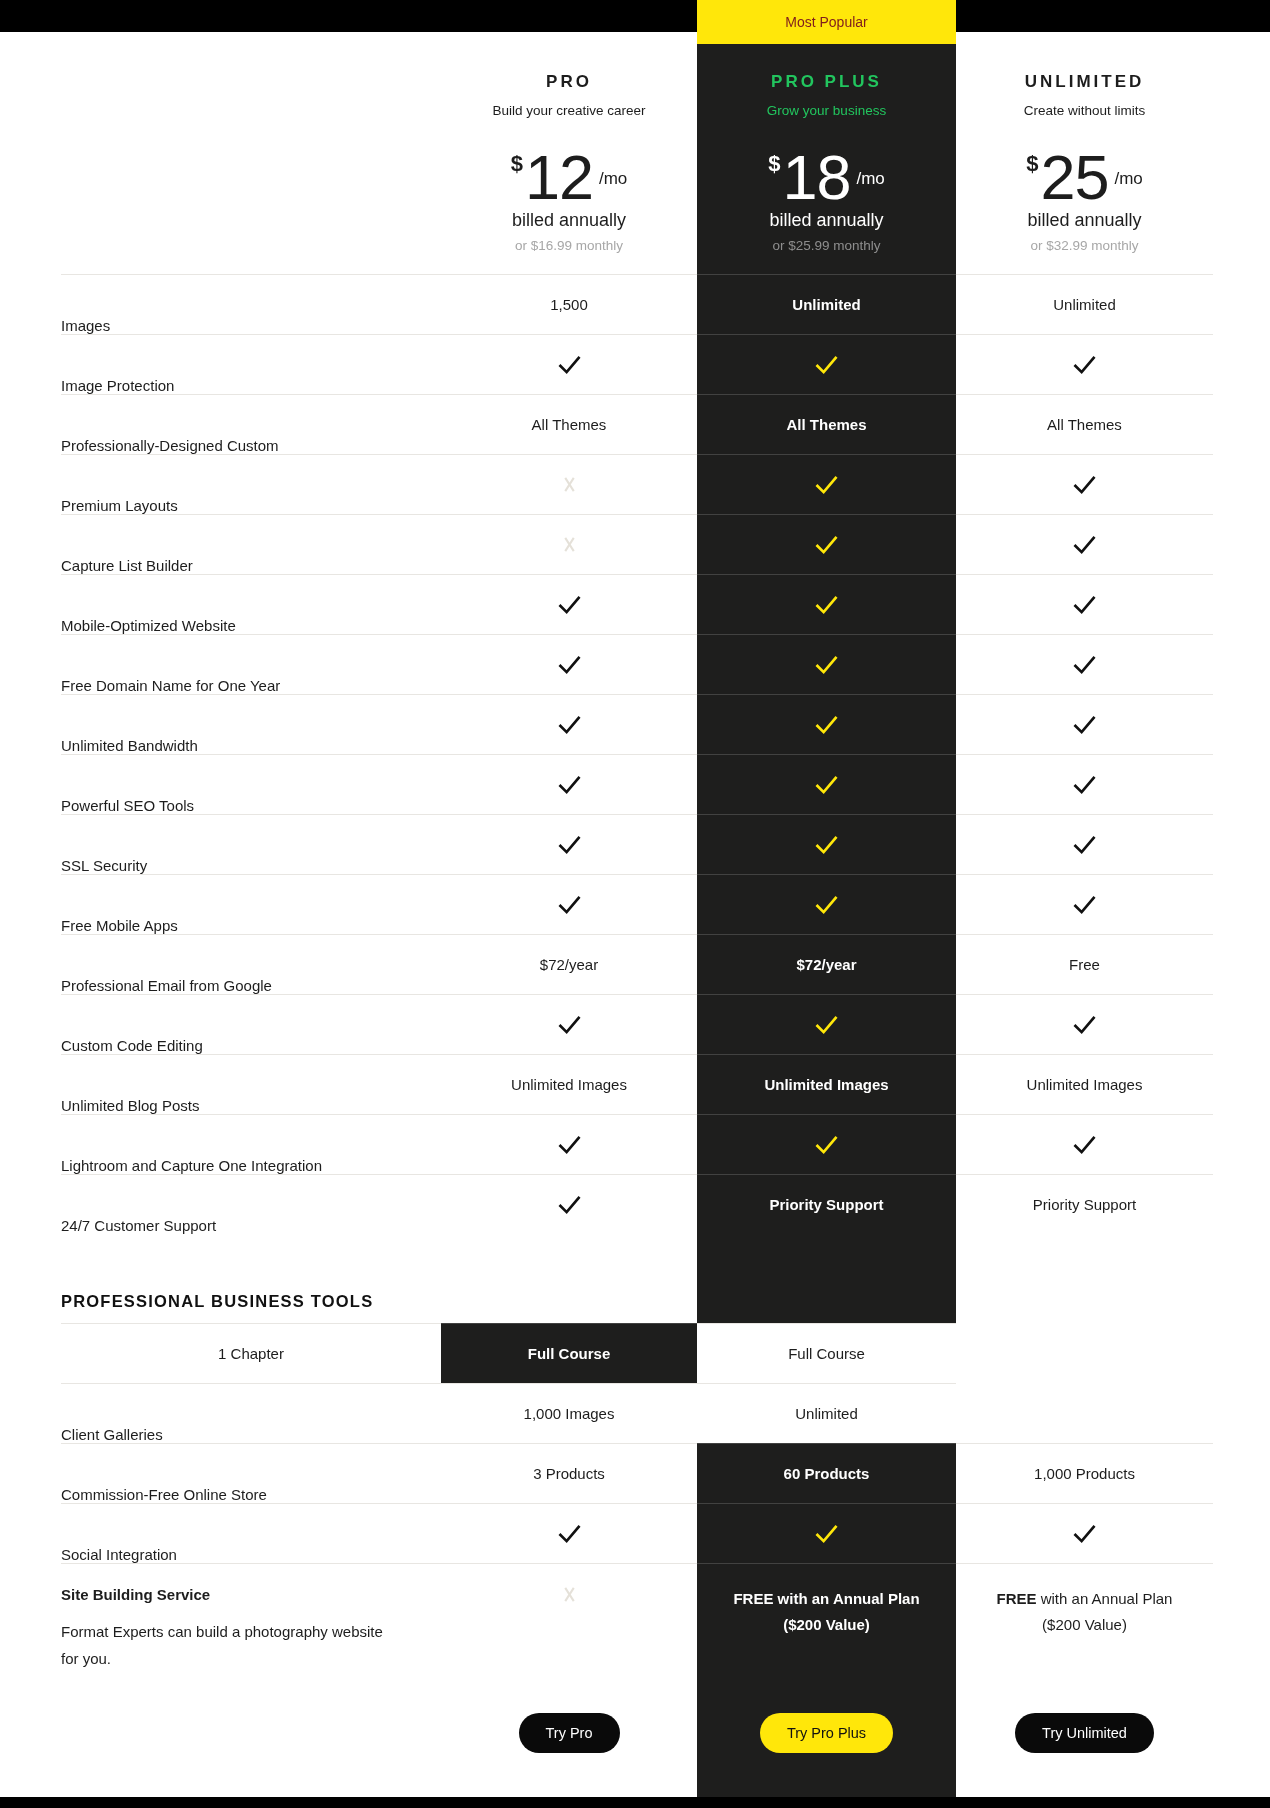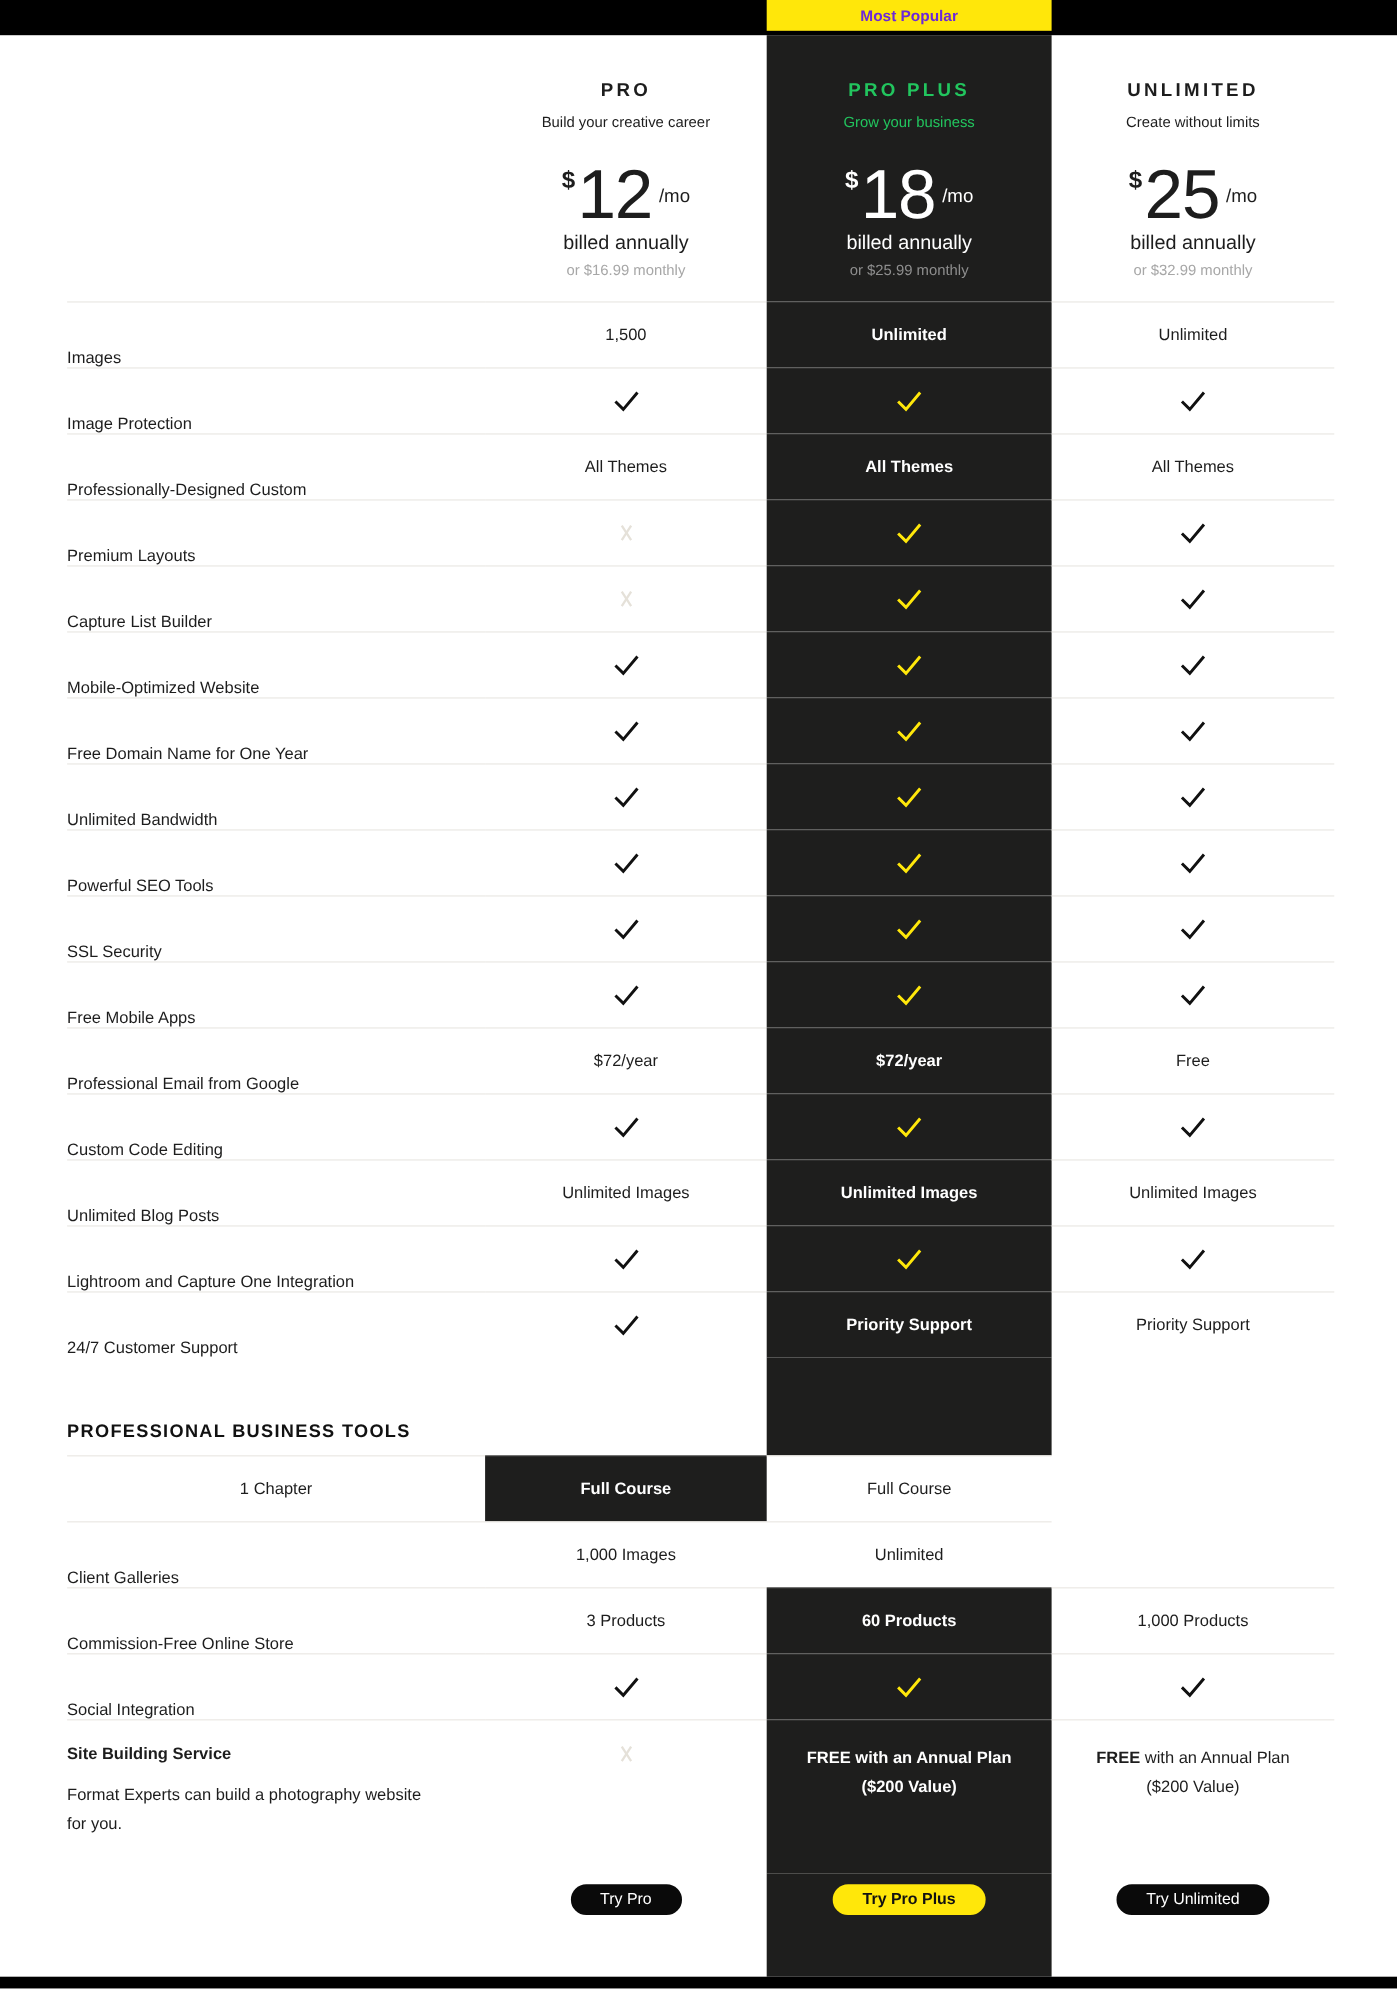--- a/index.html
+++ b/index.html
@@ -15,23 +15,23 @@
     --text:#1d1d1d;
     --muted:#a7a7a7;
     --muted-dark:#8e8e8e;
     --xmark:#e5e1d9;
   }
 
   .page{ position:relative; width:1270px; height:1808px; background:#fff; overflow:hidden; margin:0 auto; }
 
   
   .topbar{ position:absolute; top:0; left:0; width:1270px; height:32px; background:var(--bar); z-index:3; }
-  .badge{ position:absolute; top:0; left:697px; width:259px; height:28px; background:var(--accent);
+  .badge{ position:absolute; top:0; left:697px; width:259px; height:44px; background:var(--accent);
           display:flex; align-items:center; justify-content:center;
-          font-size:14px; font-weight:700; color:#6d28d9; }
+          font-size:14px; font-weight:400; color:#7f1d1d; }
   .bottombar{ position:absolute; bottom:0; left:0; width:1270px; height:11px; background:var(--bar); z-index:3; }
 
   
   .table{ position:absolute; top:32px; left:61px; width:1152px; }
   .row{ display:grid; grid-template-columns:380px 256px 259px 257px; }
   .cell{ position:relative; }
   .dark{ background:var(--panel); }
 
   .label-cell{ display:flex; align-items:flex-end; }
   .feat-label{ font-size:15px; color:var(--text); }
@@ -71,24 +71,24 @@
   .site-label-cell{ display:block; padding-top:22px; }
   .site-label{ font-size:15px; font-weight:700; color:var(--text); line-height:18px; }
   .site-desc{ font-size:15px; font-weight:400; color:var(--text); margin-top:14px; line-height:27px; max-width:330px; }
   .site-val{ flex-direction:column; align-items:center; justify-content:flex-start; padding-top:22px; }
   .site-val .val-text{ line-height:26px; }
   .site-val .em{ font-weight:700; }
 
   
   .buttons-row{ height:94px; }
   .btn-cell{ display:flex; justify-content:center; align-items:flex-start; padding-top:10px; }
-  .btn{ height:28px; padding:4px 27px; border:none; border-radius:22px; font-family:inherit;
+  .btn{ height:40px; padding:4px 27px; border:none; border-radius:22px; font-family:inherit;
         font-size:14.5px; font-weight:500; cursor:pointer; }
   .btn-black{ background:#0a0a0a; color:#fff; }
-  .btn-yellow{ background:var(--accent); color:#111;font-weight:bold; }
+  .btn-yellow{ background:var(--accent); color:#111; }
 
   
   .icon{ display:block; }
   .icon.check{ width:25px; height:21px; color:#111; }
   .dark .icon.check{ color:var(--accent); }
   .icon.x{ width:17px; height:17px; }
 </style>
 </head>
 <body>
 

